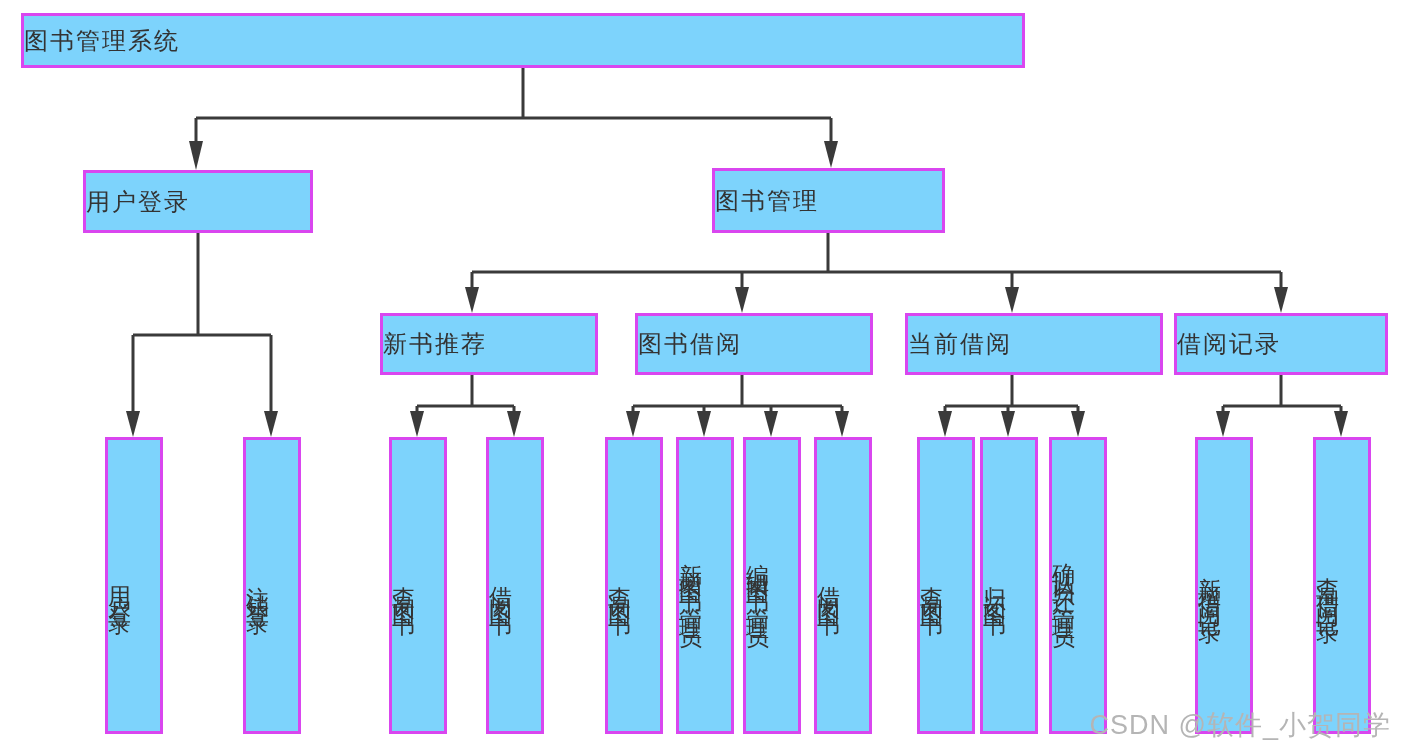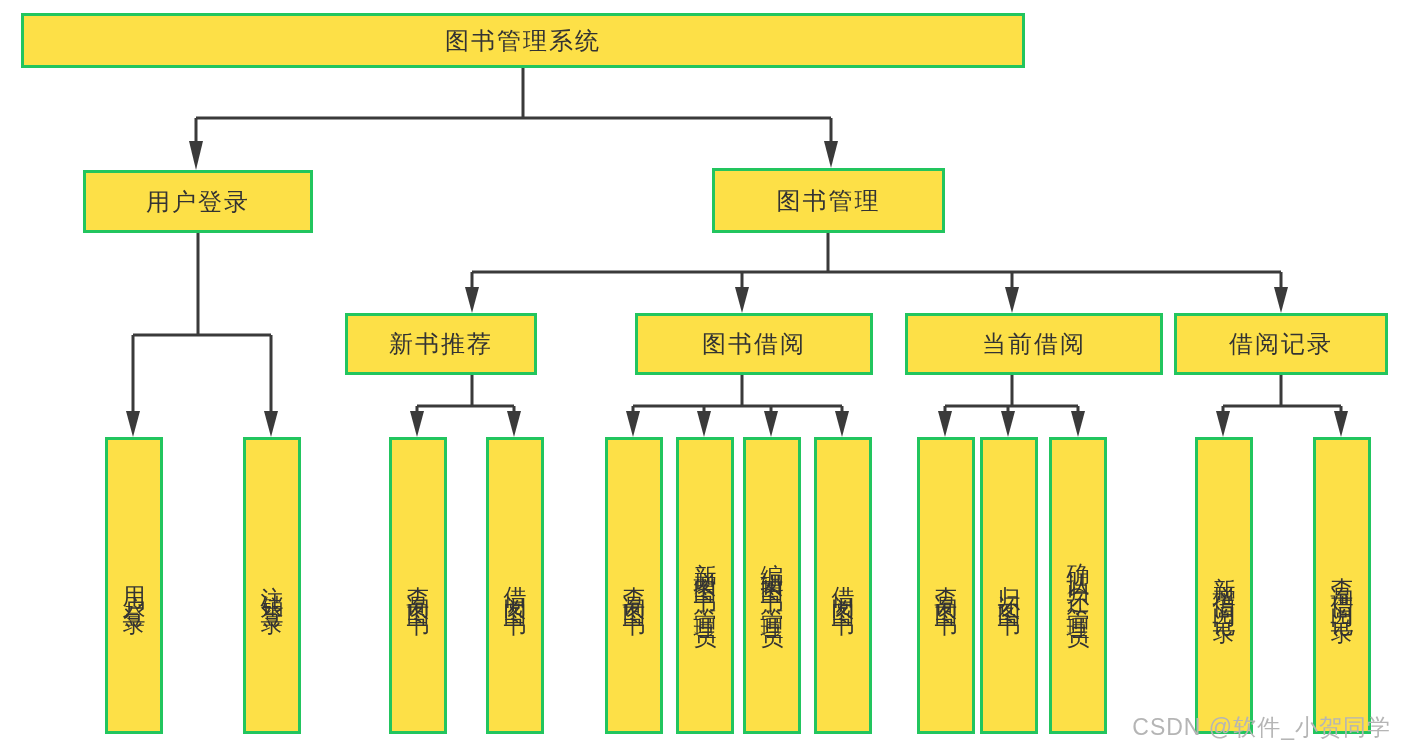--- a/index.html
+++ b/index.html
@@ -2,52 +2,52 @@
 <html><head>
 <meta charset="utf-8">
 <style>
   html,body{margin:0;padding:0;background:#ffffff;}
   body{
     width:1405px;height:747px;position:relative;overflow:hidden;
     font-family:"Liberation Sans","DejaVu Sans",sans-serif;color:#333333;
   }
   #connector-svg{position:absolute;left:0;top:0;z-index:0;}
   .node{
-    position:absolute;box-sizing:border-box;background:#fde047;
-    border:3px solid #22c55e;display:flex;align-items:center;justify-content:center;
+    position:absolute;box-sizing:border-box;background:#7dd3fc;
+    border:3px solid #d946ef;display:flex;align-items:center;justify-content:flex-start;
     z-index:1;
   }
   .node .lbl{
     font-size:24px;letter-spacing:2px;color:#333333;white-space:nowrap;
   }
   .leaf .lbl{
     writing-mode:vertical-rl;text-orientation:mixed;
     font-size:23px;letter-spacing:9px;line-height:1;white-space:nowrap;
   }
   
   #root-node   {left:21px;  top:13px;  width:1004px;height:55px;}
   #n-user-login{left:83px;  top:170px; width:230px; height:63px;}
   #n-book-mgmt {left:712px; top:168px; width:233px; height:65px;}
 
   .lvl2{top:313px;height:62px;}
-  #n-new-book      {left:345px; width:192px;}
+  #n-new-book      {left:380px; width:218px;}
   #n-book-borrow   {left:635px; width:238px;}
   #n-current-borrow{left:905px; width:258px;}
   #n-borrow-record {left:1174px;width:214px;}
 
   .leaf{top:437px;height:297px;width:58px;}
   #l-a1{left:105px;} #l-a2{left:243px;}
   #l-b1{left:389px;} #l-b2{left:486px;}
   #l-c1{left:605px;} #l-c2{left:676px;} #l-c3{left:743px;} #l-c4{left:814px;}
   #l-d1{left:917px;} #l-d2{left:980px;} #l-d3{left:1049px;}
   #l-e1{left:1195px;} #l-e2{left:1313px;}
 
   #watermark{
     position:absolute;right:14px;bottom:4px;z-index:2;
-    font-size:23px;color:#b5b5b5;letter-spacing:1px;white-space:nowrap;
+    font-size:27px;color:#b5b5b5;letter-spacing:1px;white-space:nowrap;
   }
 </style>
 </head>
 <body>
 
 <svg id="connector-svg" width="1405" height="747" viewBox="0 0 1405 747" aria-hidden="true">
   <g stroke="#3a3a3a" stroke-width="3" fill="none">
 
     <path d="M523,68 V118 M196,118 H831 M196,118 V142 M831,118 V142"></path>
 

